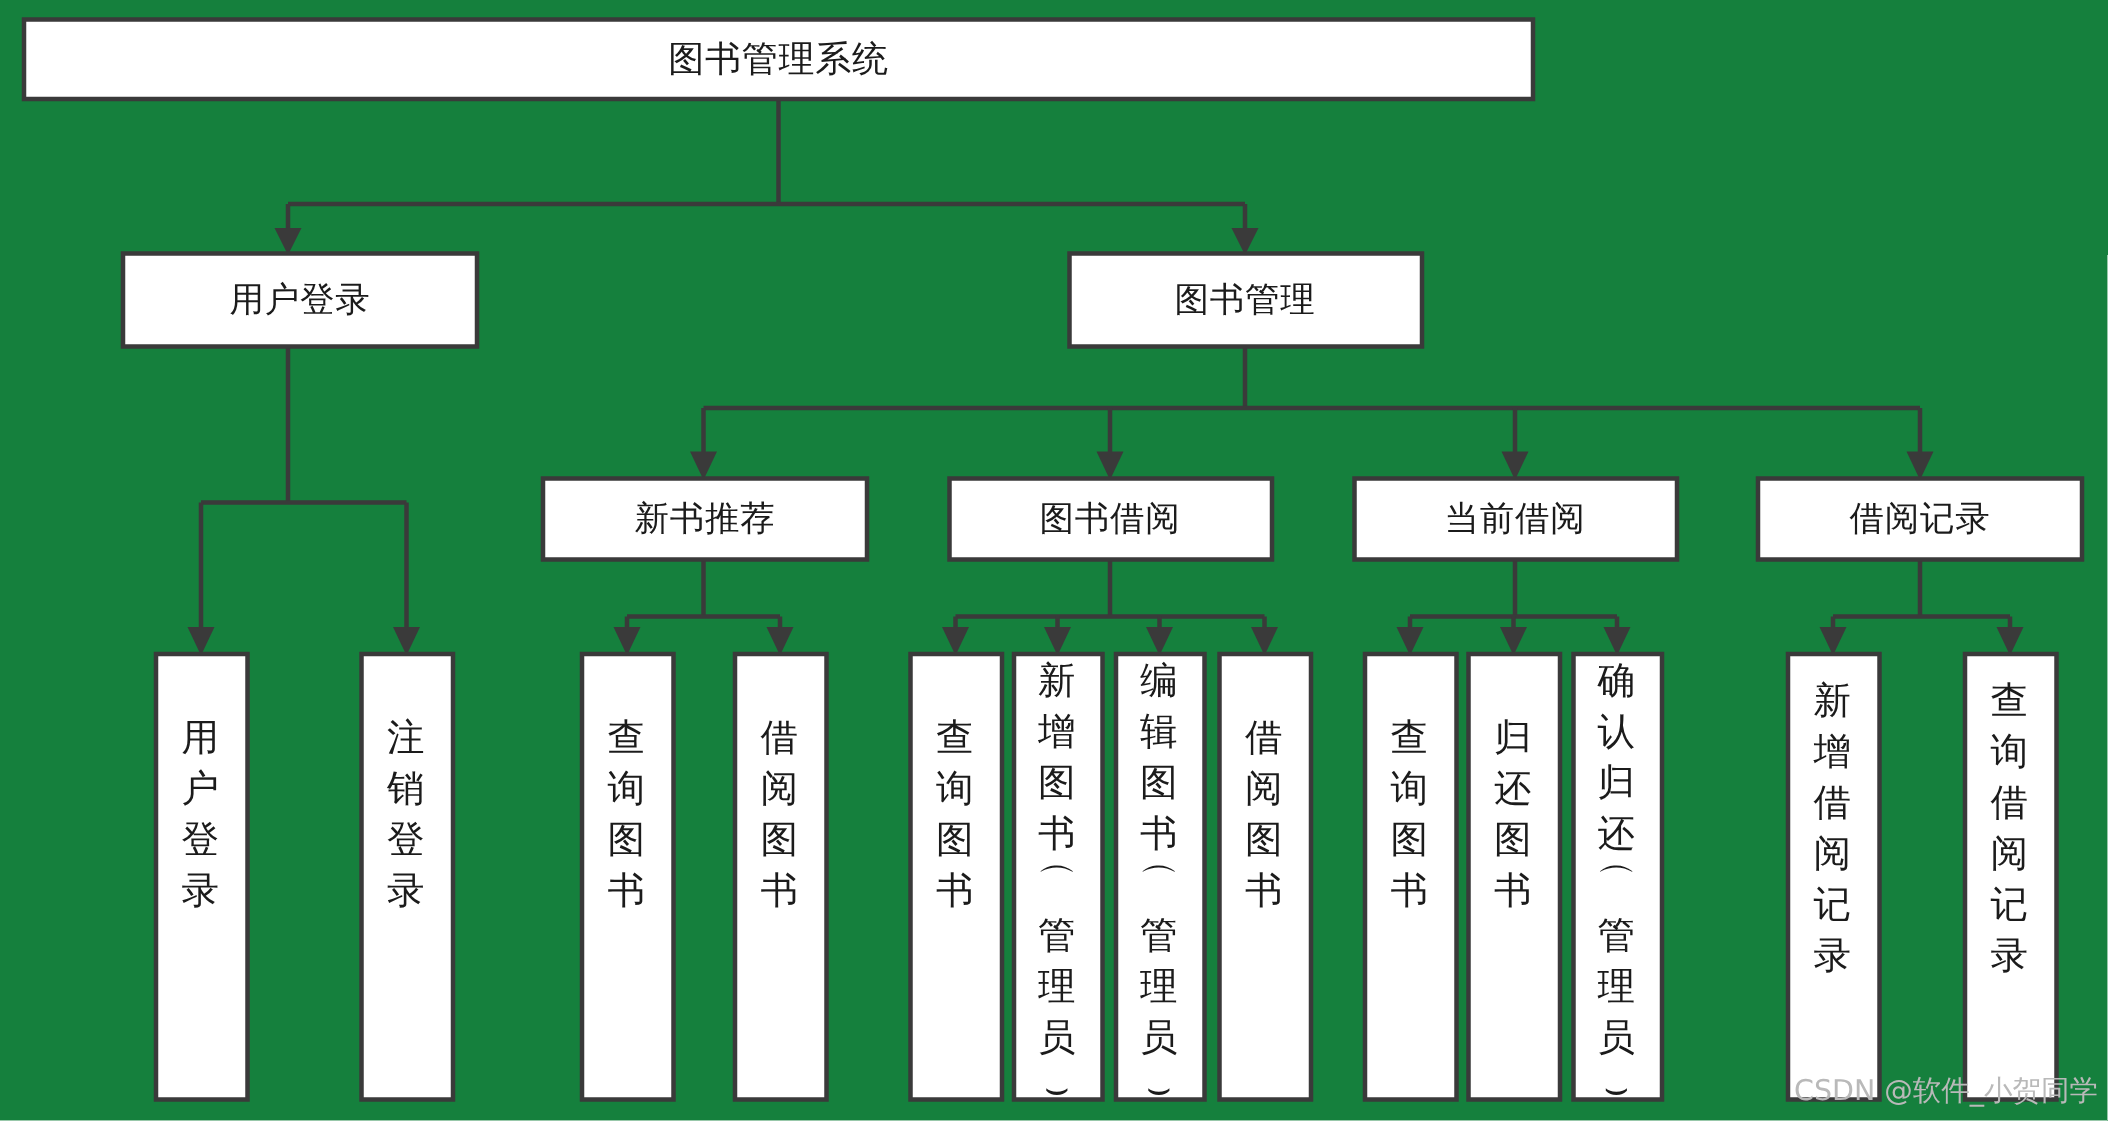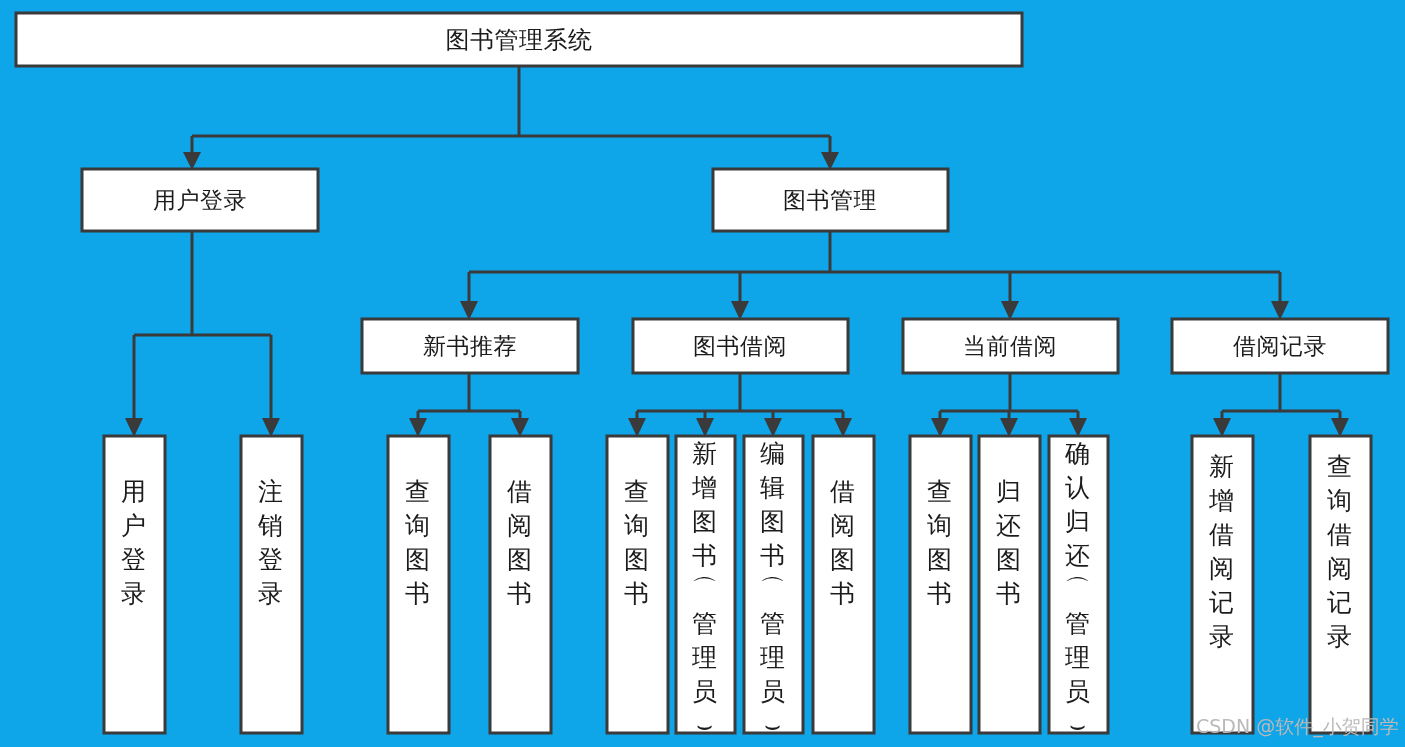--- a/index.html
+++ b/index.html
@@ -8,21 +8,21 @@
     padding: 0;
     background: #ffffff;
   }
   body {
     font-family: "DejaVu Sans", "Liberation Sans", sans-serif;
   }
   #diagram-root {
     position: relative;
     width: 1405px;
     height: 747px;
-    background: #0ea5e9;
+    background: #15803d;
     overflow: hidden;
   }
   svg.tree-canvas {
     position: absolute;
     left: 0;
     top: 0;
     width: 1405px;
     height: 747px;
     display: block;
   }

